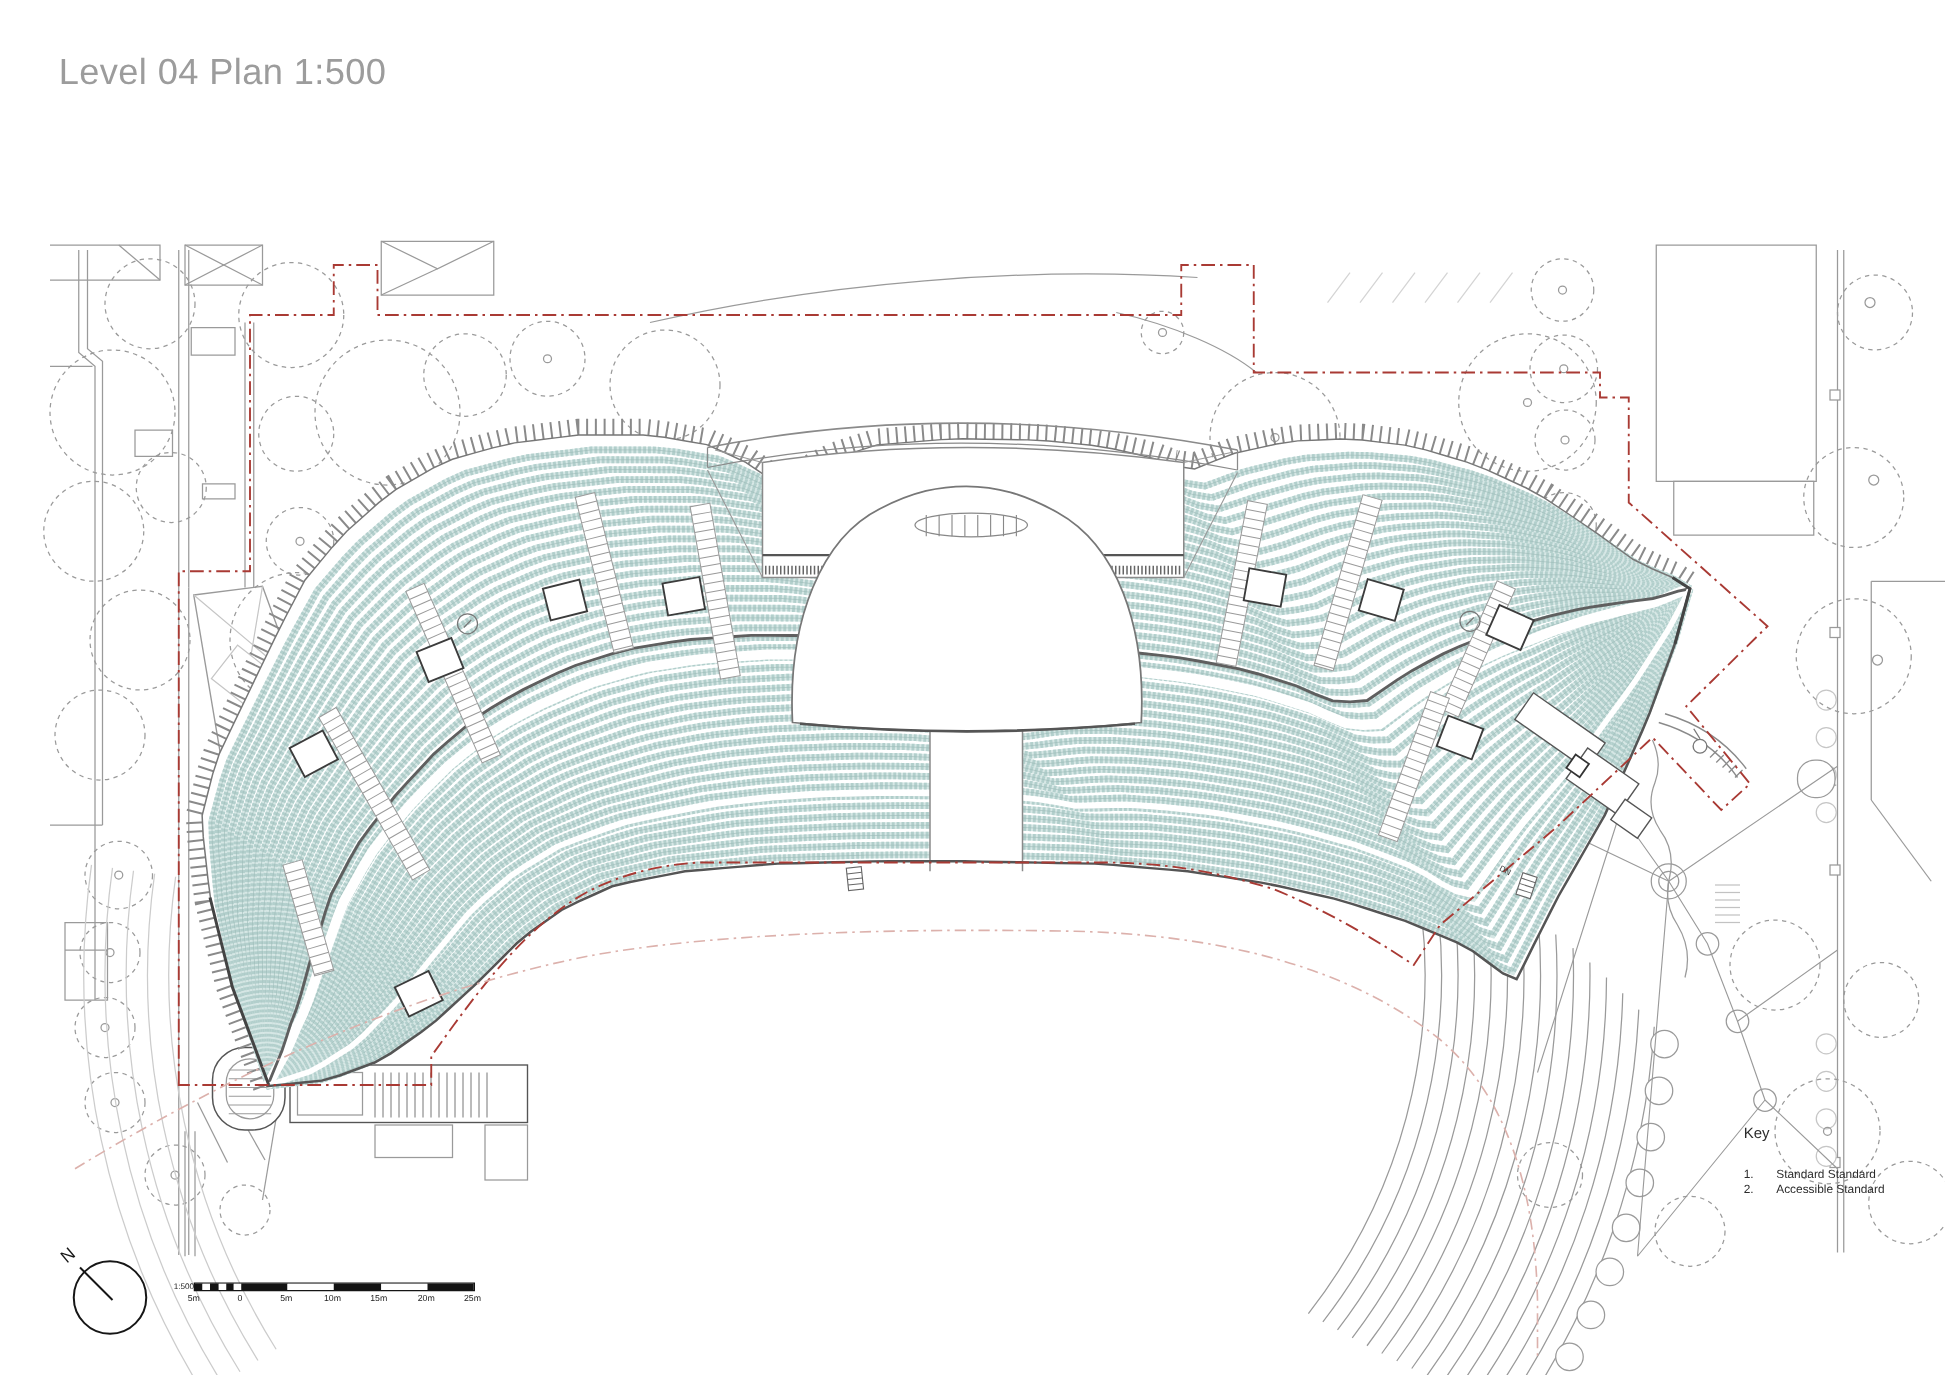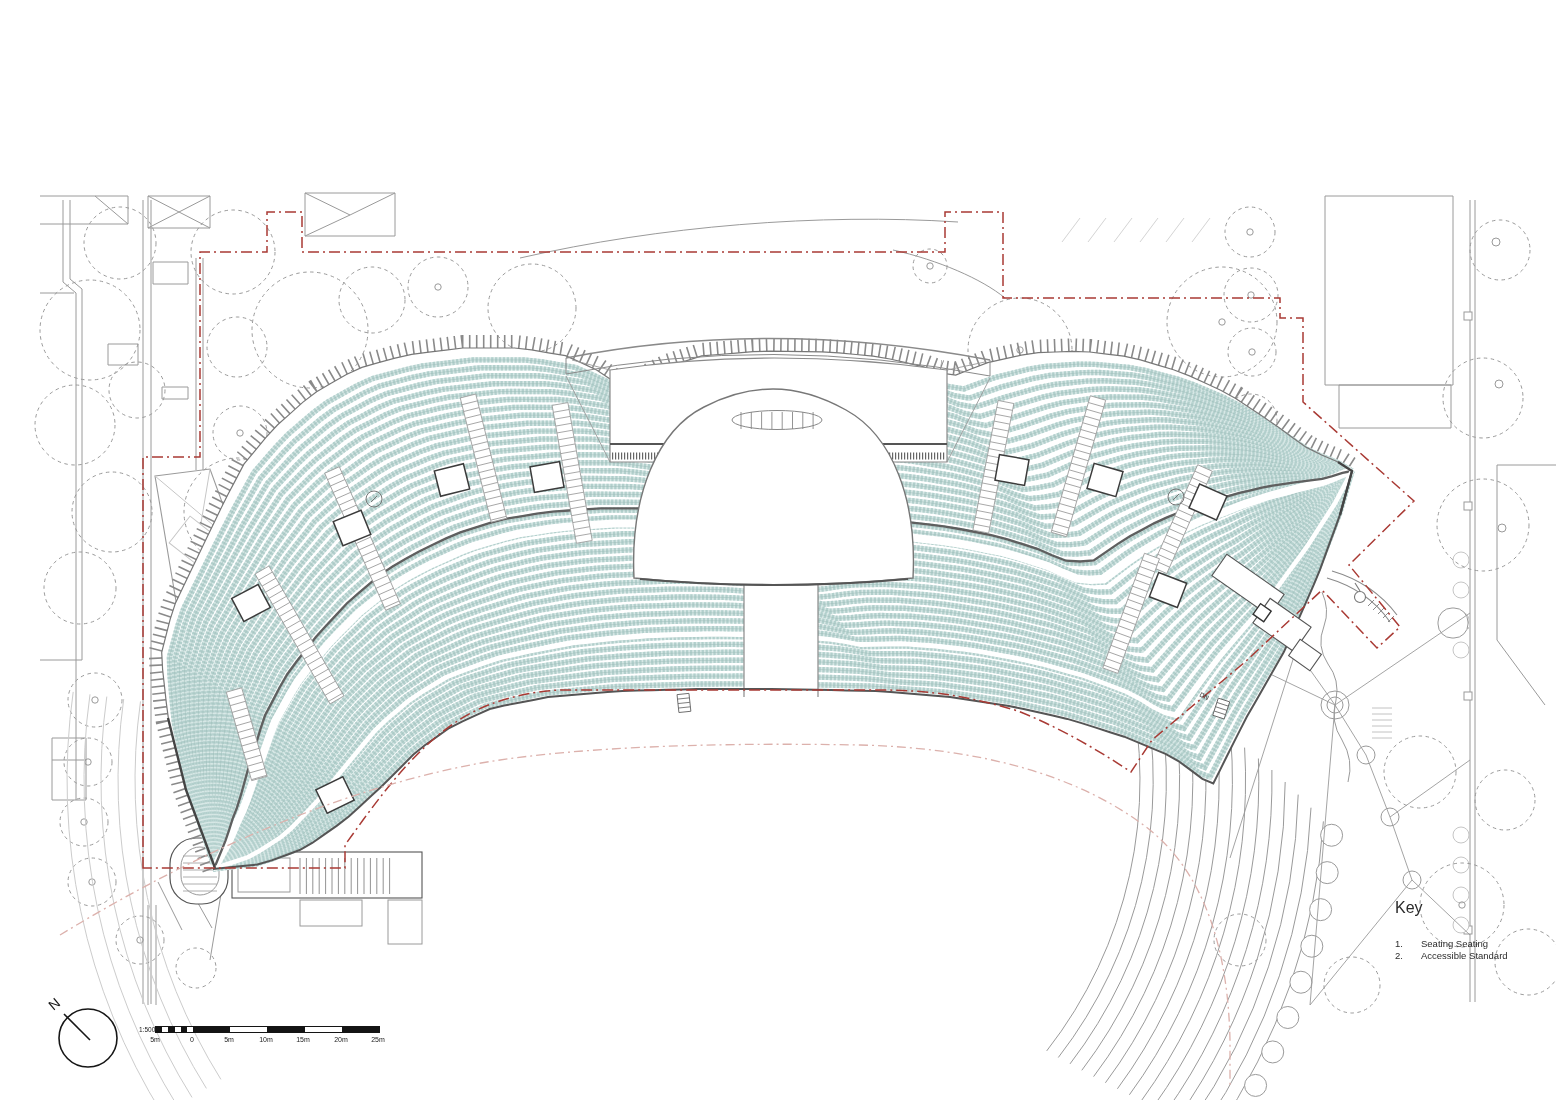--- a/index.html
+++ b/index.html
@@ -1,21 +1,21 @@
 <!DOCTYPE html>
 <html><head>
 <meta charset="utf-8">
 <style>
   html,body{margin:0;padding:0;background:#ffffff;}
   .sheet{position:relative;width:1556px;height:1100px;background:#ffffff;overflow:hidden;
          font-family:"Liberation Sans", sans-serif;}
   .sheet svg{position:absolute;left:0;top:0;}
   .title{position:absolute;left:47px;top:42px;font-size:29px;font-weight:400;color:#9c9c9c;letter-spacing:.3px;}
   .key{position:absolute;left:1395px;top:899px;width:160px;color:#2b2b2b;}
-  .key .key-head{font-size:16px;margin-bottom:21px;}
+  .key .key-head{font-size:12px;margin-bottom:21px;}
   .key .key-row{display:flex;font-size:9.5px;line-height:12px;}
   .key .key-num{width:26px;}
   .north-label{position:absolute;left:49px;top:996px;font-size:14px;color:#161616;
                transform:rotate(-40deg);transform-origin:center;}
   .scale-ratio{position:absolute;left:139px;top:1026px;font-size:6.5px;color:#222;}
   .bar{position:absolute;left:155px;top:1026px;width:223px;height:5px;border:1px solid #141414;
        display:flex;box-sizing:content-box;}
   .bar .c{height:100%;}
   .tick{position:absolute;top:1036px;font-size:7px;color:#222;transform:translateX(-50%);}
 </style>
@@ -631,26 +631,27 @@
         <path d="M143,868 V457 H200 V252 H267 V212 H302 V252 H945 V212 H1003 V298 H1280 V318 H1303 V402 L1414,501 L1349,565 L1400,627 L1377,648 L1322,590 L1245,662 L1152,740 L1131,772 C1095,748 1058,727 1018,711 C968,696 930,690 880,690 L560,690 C520,692 482,704 456,722 C420,746 391,782 363,820 L345,845 L345,868 Z" fill="none" stroke="#a93a34" stroke-width="1.5" stroke-dasharray="11 4 2 4"></path>
         <path d="M60,935 C180,862 320,795 470,765 C560,748 700,742 860,745 C980,748 1080,775 1150,830 C1205,875 1228,950 1230,1040 L1230,1088" fill="none" stroke="#dcb1ac" stroke-width="1.3" stroke-dasharray="9 4 2 4"></path>
       </g>
     <g id="gCompass">
         <circle cx="88" cy="1038" r="29" fill="none" stroke="#161616" stroke-width="1.6"></circle>
         <path d="M64,1014 L90,1040" fill="none" stroke="#161616" stroke-width="1.6"></path>
       </g>
     <text id="dnLabel" x="1199" y="696" font-size="6.5" fill="#333" transform="rotate(28 1199 696)" font-family="Liberation Sans, sans-serif">DN</text>
   </svg>
 
+  <div class="title">Level 04 Plan 1:500</div>
 
   <div class="key">
     <div class="key-head">Key</div>
     <div class="key-row">
       <span class="key-num">1.</span>
-      <span class="key-label">Seating Seating</span>
+      <span class="key-label">Standard Standard</span>
     </div>
     <div class="key-row">
       <span class="key-num">2.</span>
       <span class="key-label">Accessible Standard</span>
     </div>
   </div>
 
   <span class="north-label">N</span>
 
   <span class="scale-ratio">1:500</span>

